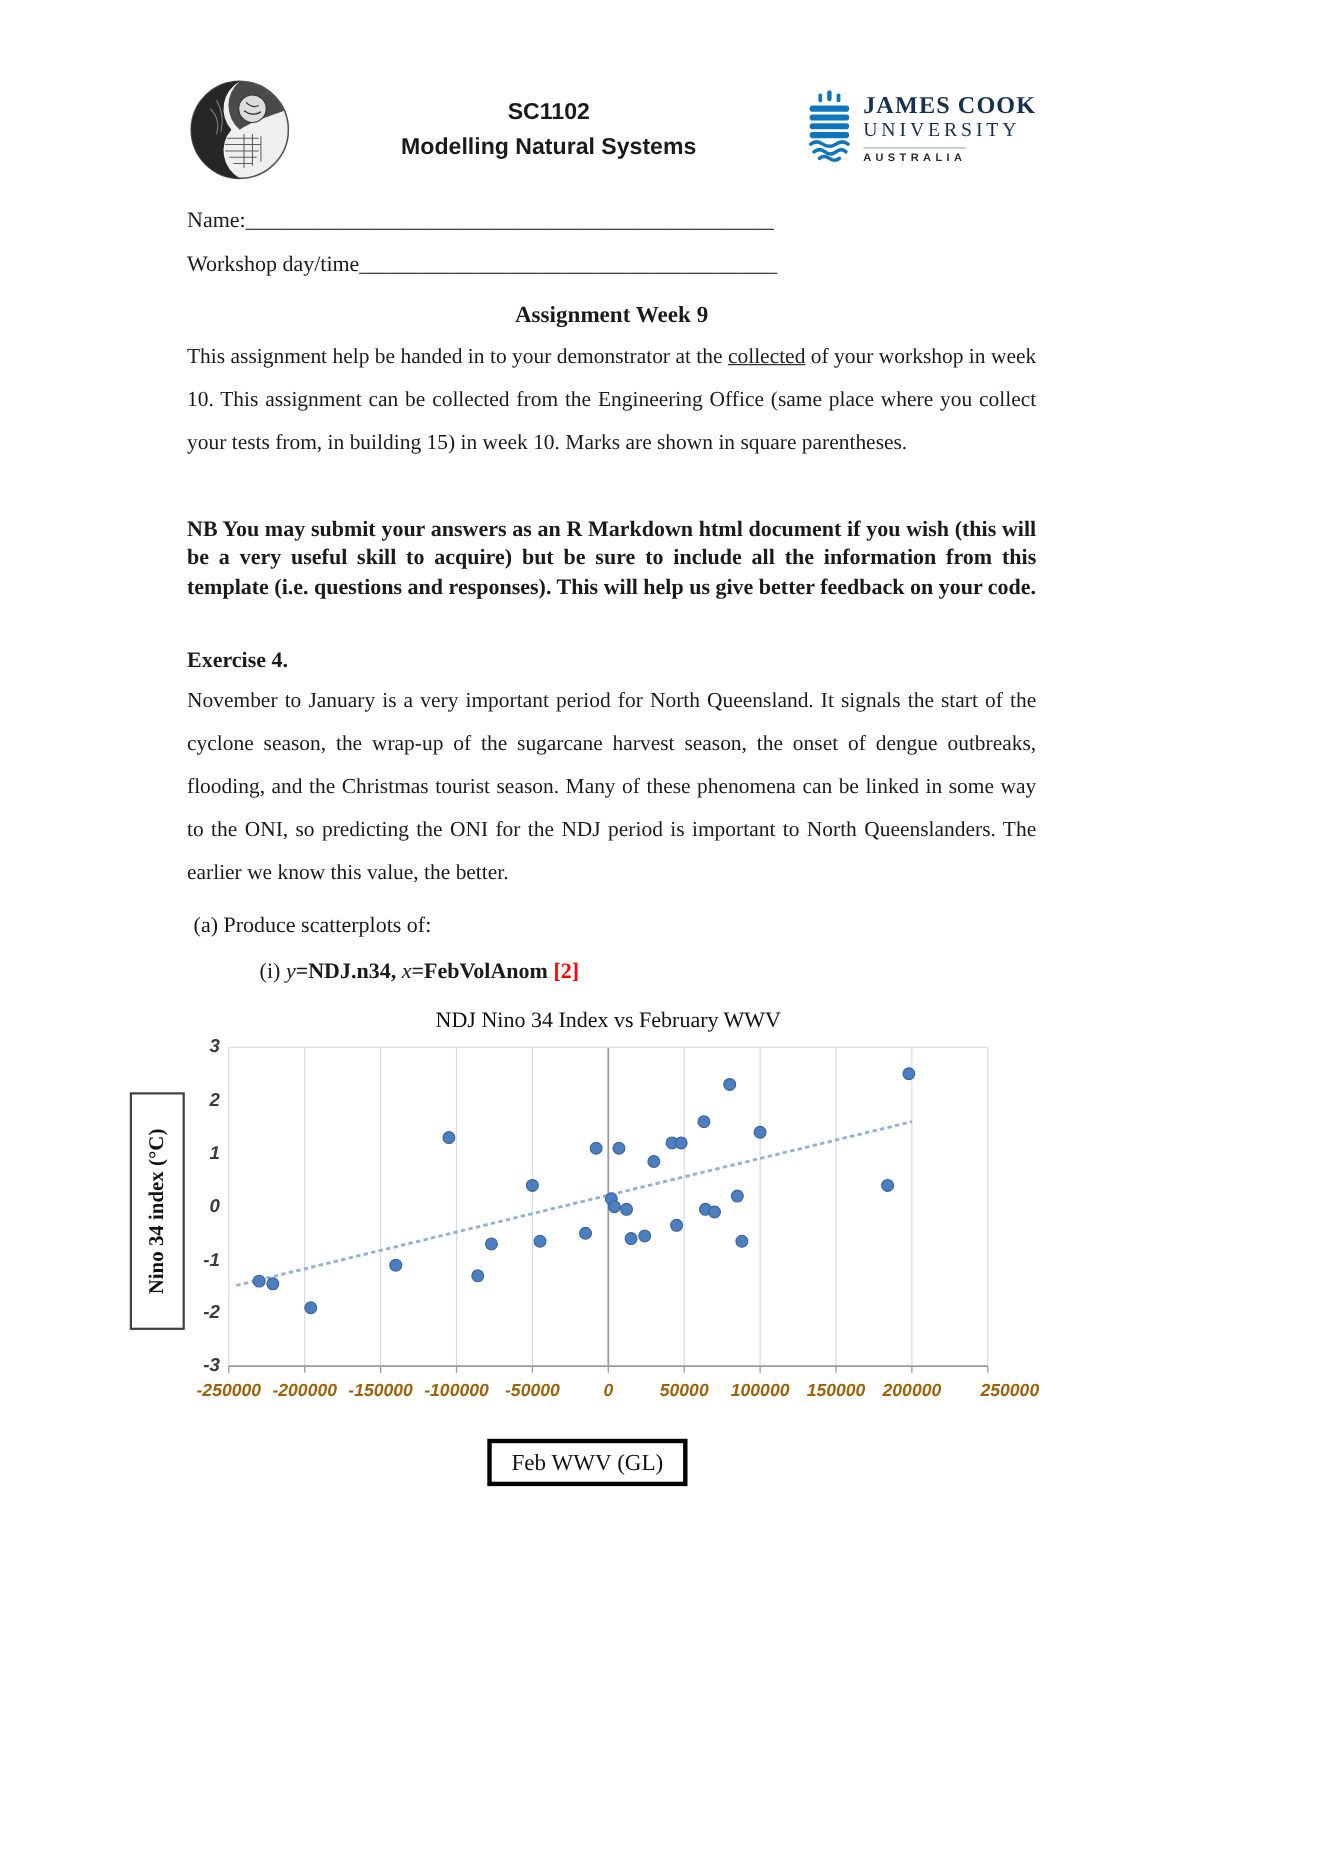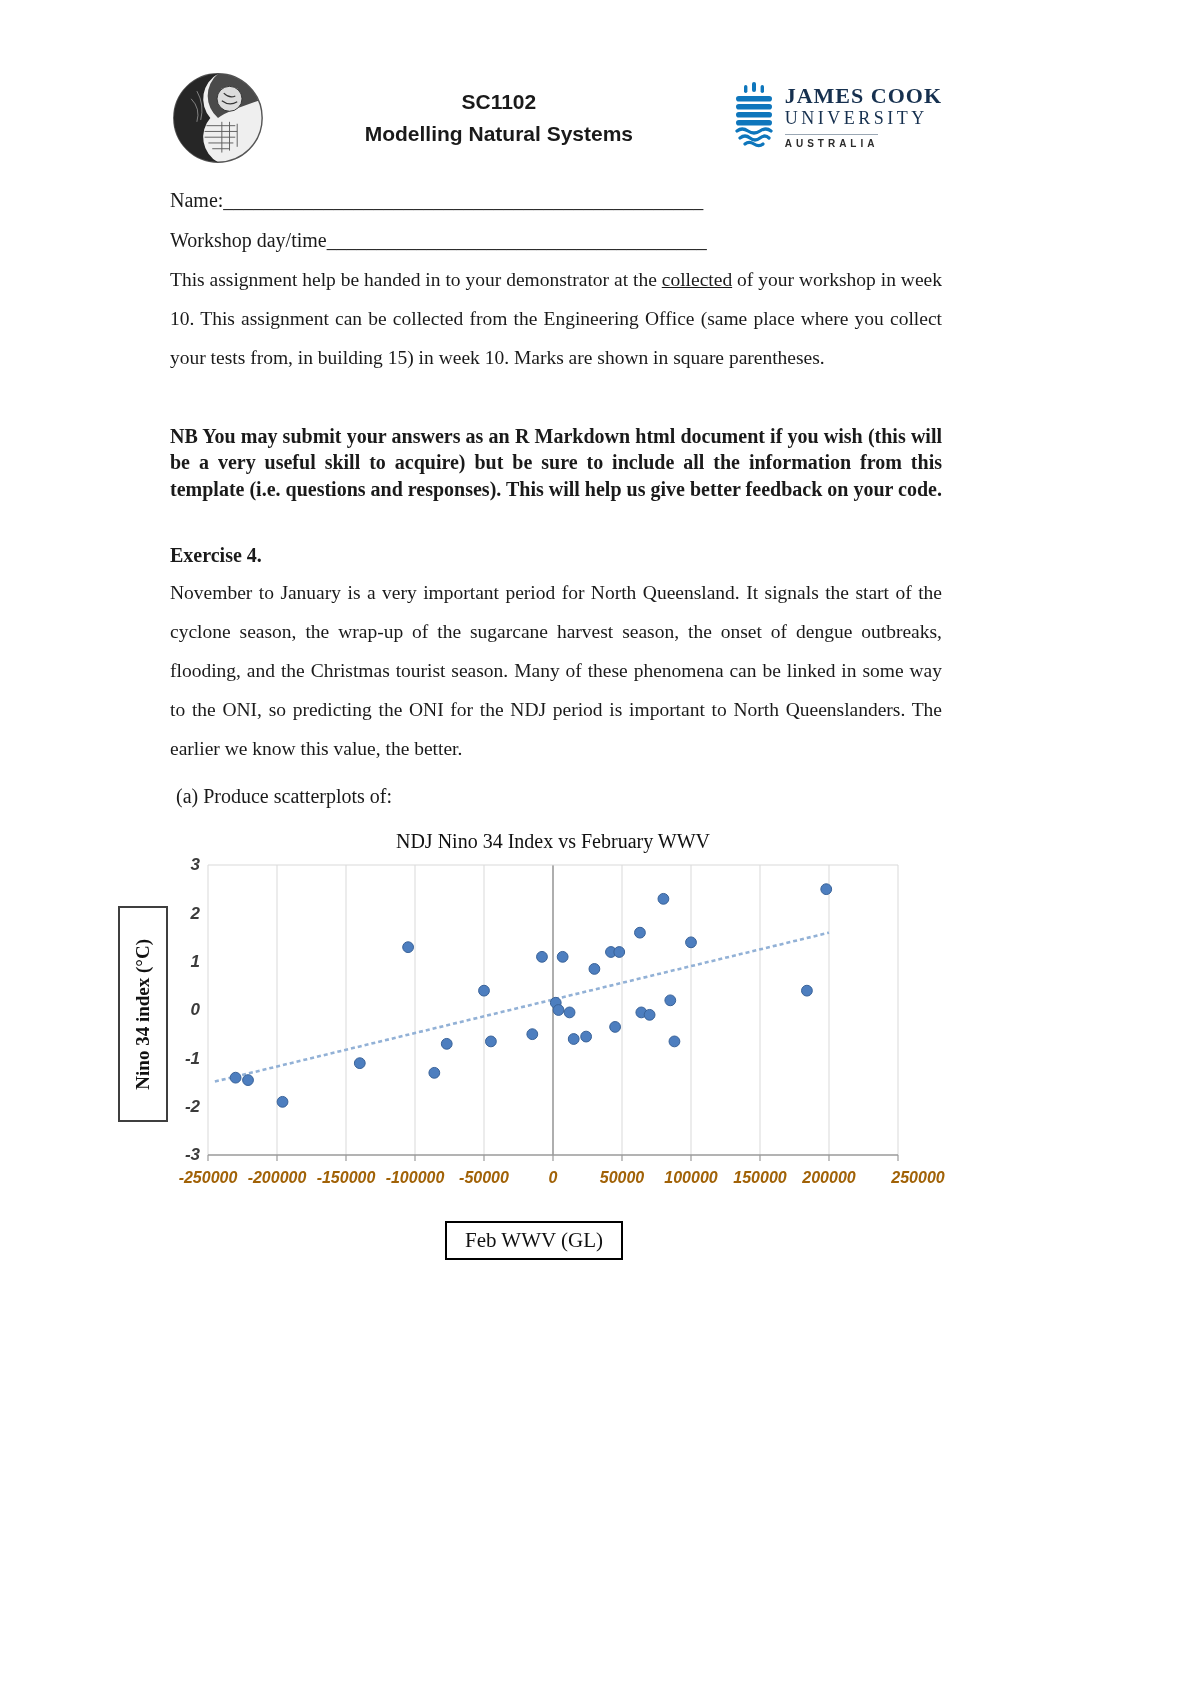--- a/index.html
+++ b/index.html
@@ -51,21 +51,21 @@
   #plot-svg{display:block;overflow:visible;}
   .x-ticks{position:relative;height:28px;margin-left:38px;}
   .x-ticks span{position:absolute;transform:translateX(-50%);top:6px;white-space:nowrap;
         font-family:"Liberation Sans",sans-serif;font-style:italic;font-weight:700;
         font-size:16px;color:#a16207;}
   .ylabel-box{position:absolute;left:-52px;top:50%;transform:translateY(-50%);
         width:46px;height:212px;border:2px solid #3f3f3f;background:#fff;
         display:flex;align-items:center;justify-content:center;}
   .ylabel-box span{writing-mode:vertical-rl;transform:rotate(180deg);font-weight:700;
         font-size:19px;white-space:nowrap;color:#111;}
-  .xlabel-box{width:fit-content;margin:30px auto 17px auto;border:2px solid #000000;
+  .xlabel-box{width:fit-content;margin:30px auto 17px auto;border:4px solid #000000;
         padding:5px 18px;font-size:21px;color:#111;background:#fff;}
 </style>
 </head>
 <body>
 
 <div class="page">
   <div class="content">
 
     <div class="header">
       <div class="logo-circle">
@@ -109,28 +109,30 @@
           <div class="jcu-l1">JAMES COOK</div>
           <div class="jcu-l2">UNIVERSITY</div>
           <div class="jcu-l3">AUSTRALIA</div>
         </div>
       </div>
     </div>
 
     <p class="form-line"><span>Name:</span><span>________________________________________________</span></p>
     <p class="form-line" style="margin-top:0;"><span>Workshop day/time</span><span>______________________________________</span></p>
 
+    <div class="assign-heading">Assignment Week 9</div>
 
     <p class="para ds"><span>This assignment help be handed in to your demonstrator at the </span><span class="ul">collected</span><span> of your workshop in week 10. This assignment can be collected from the Engineering Office (same place where you collect your tests from, in building 15) in week 10. Marks are shown in square parentheses.</span></p>
 
     <p class="nb">NB You may submit your answers as an R Markdown html document if you wish (this will be a very useful skill to acquire) but be sure to include all the information from this template (i.e. questions and responses). This will help us give better feedback on your code.</p>
 
     <p class="ex-head">Exercise 4.</p>
     <p class="para ds">November to January is a very important period for North Queensland. It signals the start of the cyclone season, the wrap-up of the sugarcane harvest season, the onset of dengue outbreaks, flooding, and the Christmas tourist season. Many of these phenomena can be linked in some way to the ONI, so predicting the ONI for the NDJ period is important to North Queenslanders. The earlier we know this value, the better.</p>
     <p class="part-a">(a) Produce scatterplots of:</p>
+    <p class="part-i"><span>(i) </span><span class="iv">y</span><span class="bd">=NDJ.n34, </span><span class="iv">x</span><span class="bd">=FebVolAnom </span><span class="marks">[2]</span></p>
 
     <div class="chart-wrap">
       <div class="chart-title">NDJ Nino 34 Index vs February WWV</div>
       <div class="plot-row">
         <div class="y-ticks" id="y-ticks">
             <span style="top: 0px;">3</span>
             <span style="top: 48.3333px;">2</span>
             <span style="top: 96.6667px;">1</span>
             <span style="top: 145px;">0</span>
             <span style="top: 193.333px;">-1</span>

